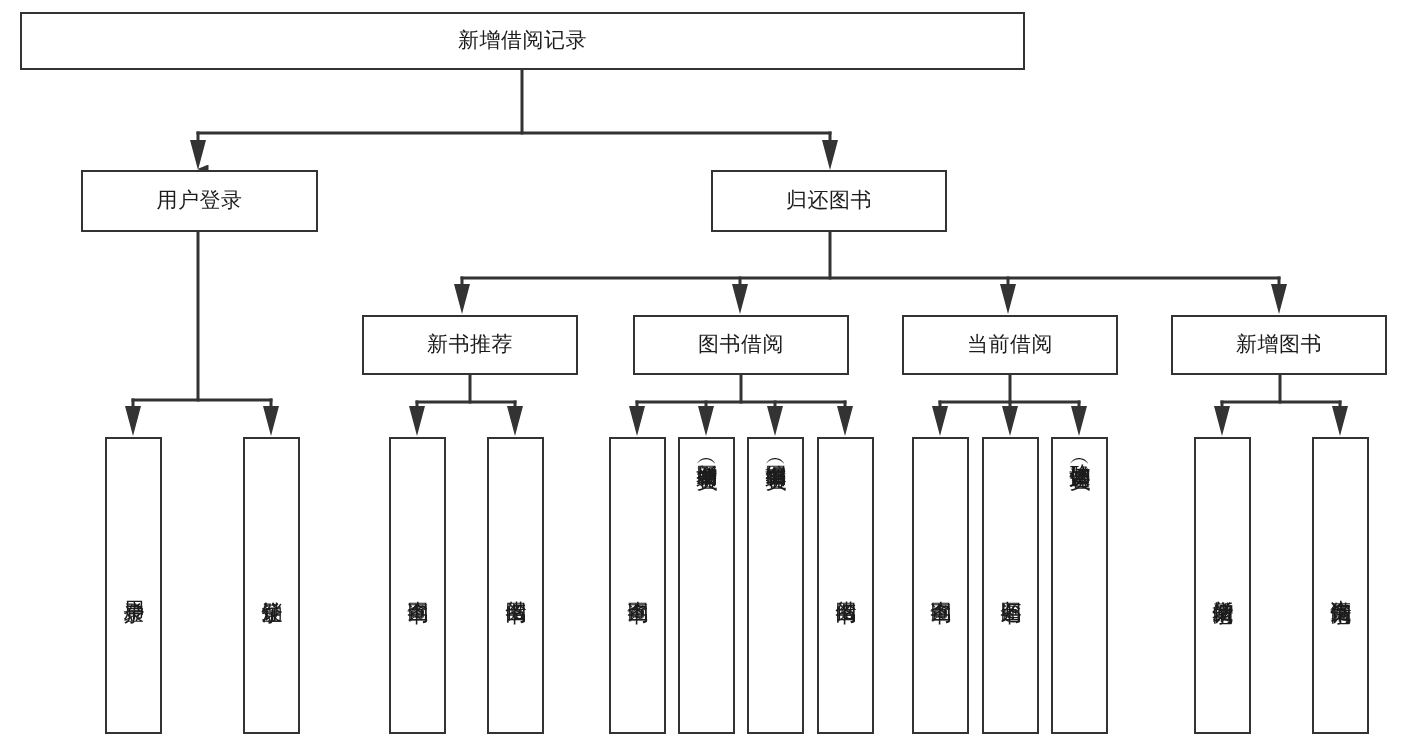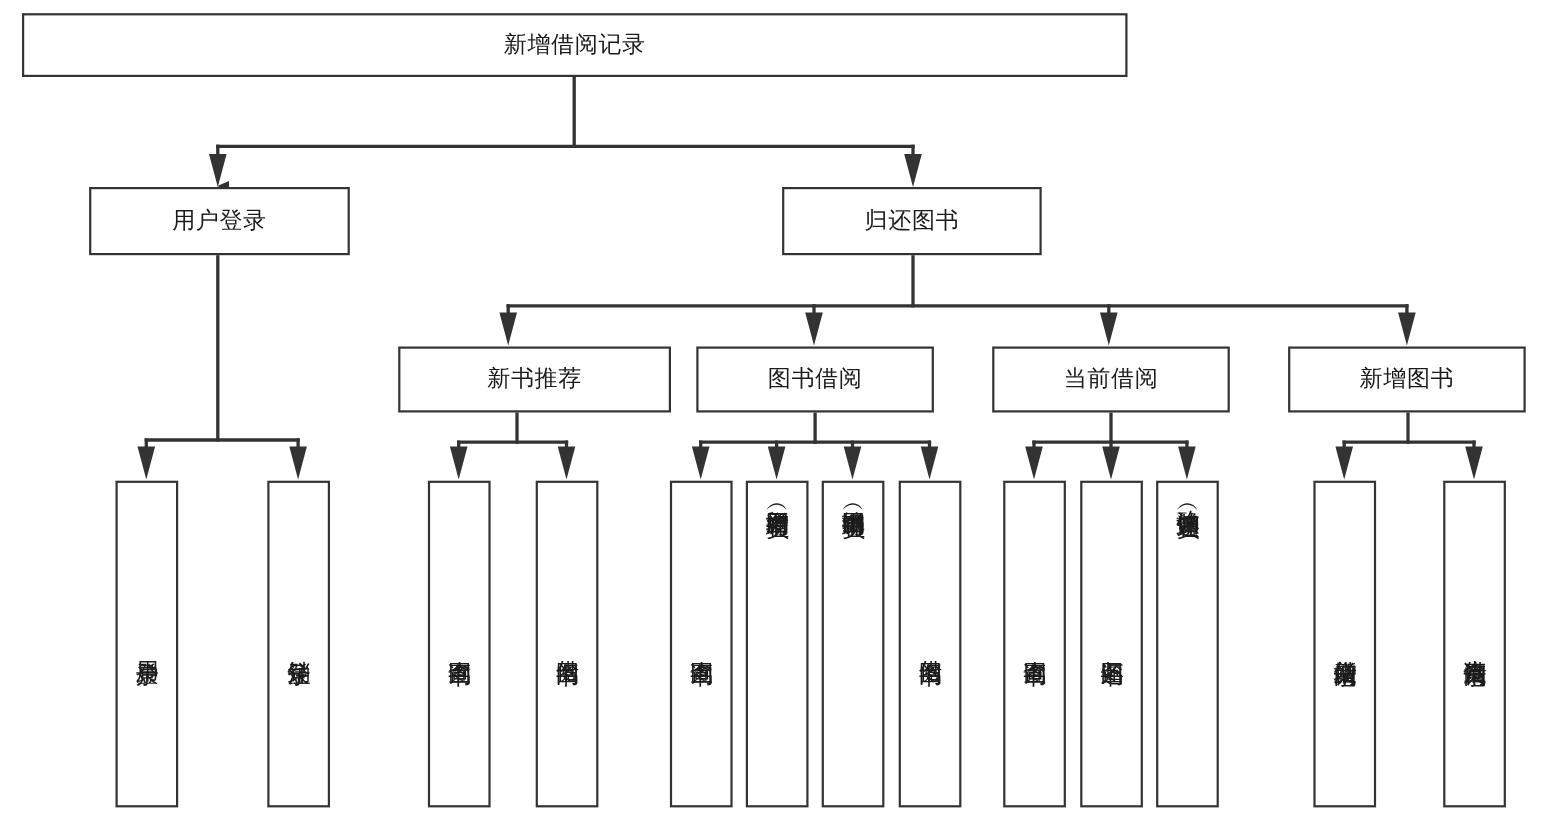--- a/index.html
+++ b/index.html
@@ -184,21 +184,21 @@
   </div>
 
   <div class="node-box" style="left:81px; top:170px; width:237px; height:62px;">
     <span class="node-label-h">用户登录</span>
   </div>
 
   <div class="node-box" style="left:711px; top:170px; width:236px; height:62px;">
     <span class="node-label-h">归还图书</span>
   </div>
 
-  <div class="node-box" style="left:362px; top:315px; width:248px; height:60px;">
+  <div class="node-box" style="left:362px; top:315px; width:216px; height:60px;">
     <span class="node-label-h">新书推荐</span>
   </div>
 
   <div class="node-box" style="left:633px; top:315px; width:216px; height:60px;">
     <span class="node-label-h">图书借阅</span>
   </div>
 
   <div class="node-box" style="left:902px; top:315px; width:216px; height:60px;">
     <span class="node-label-h">当前借阅</span>
   </div>

